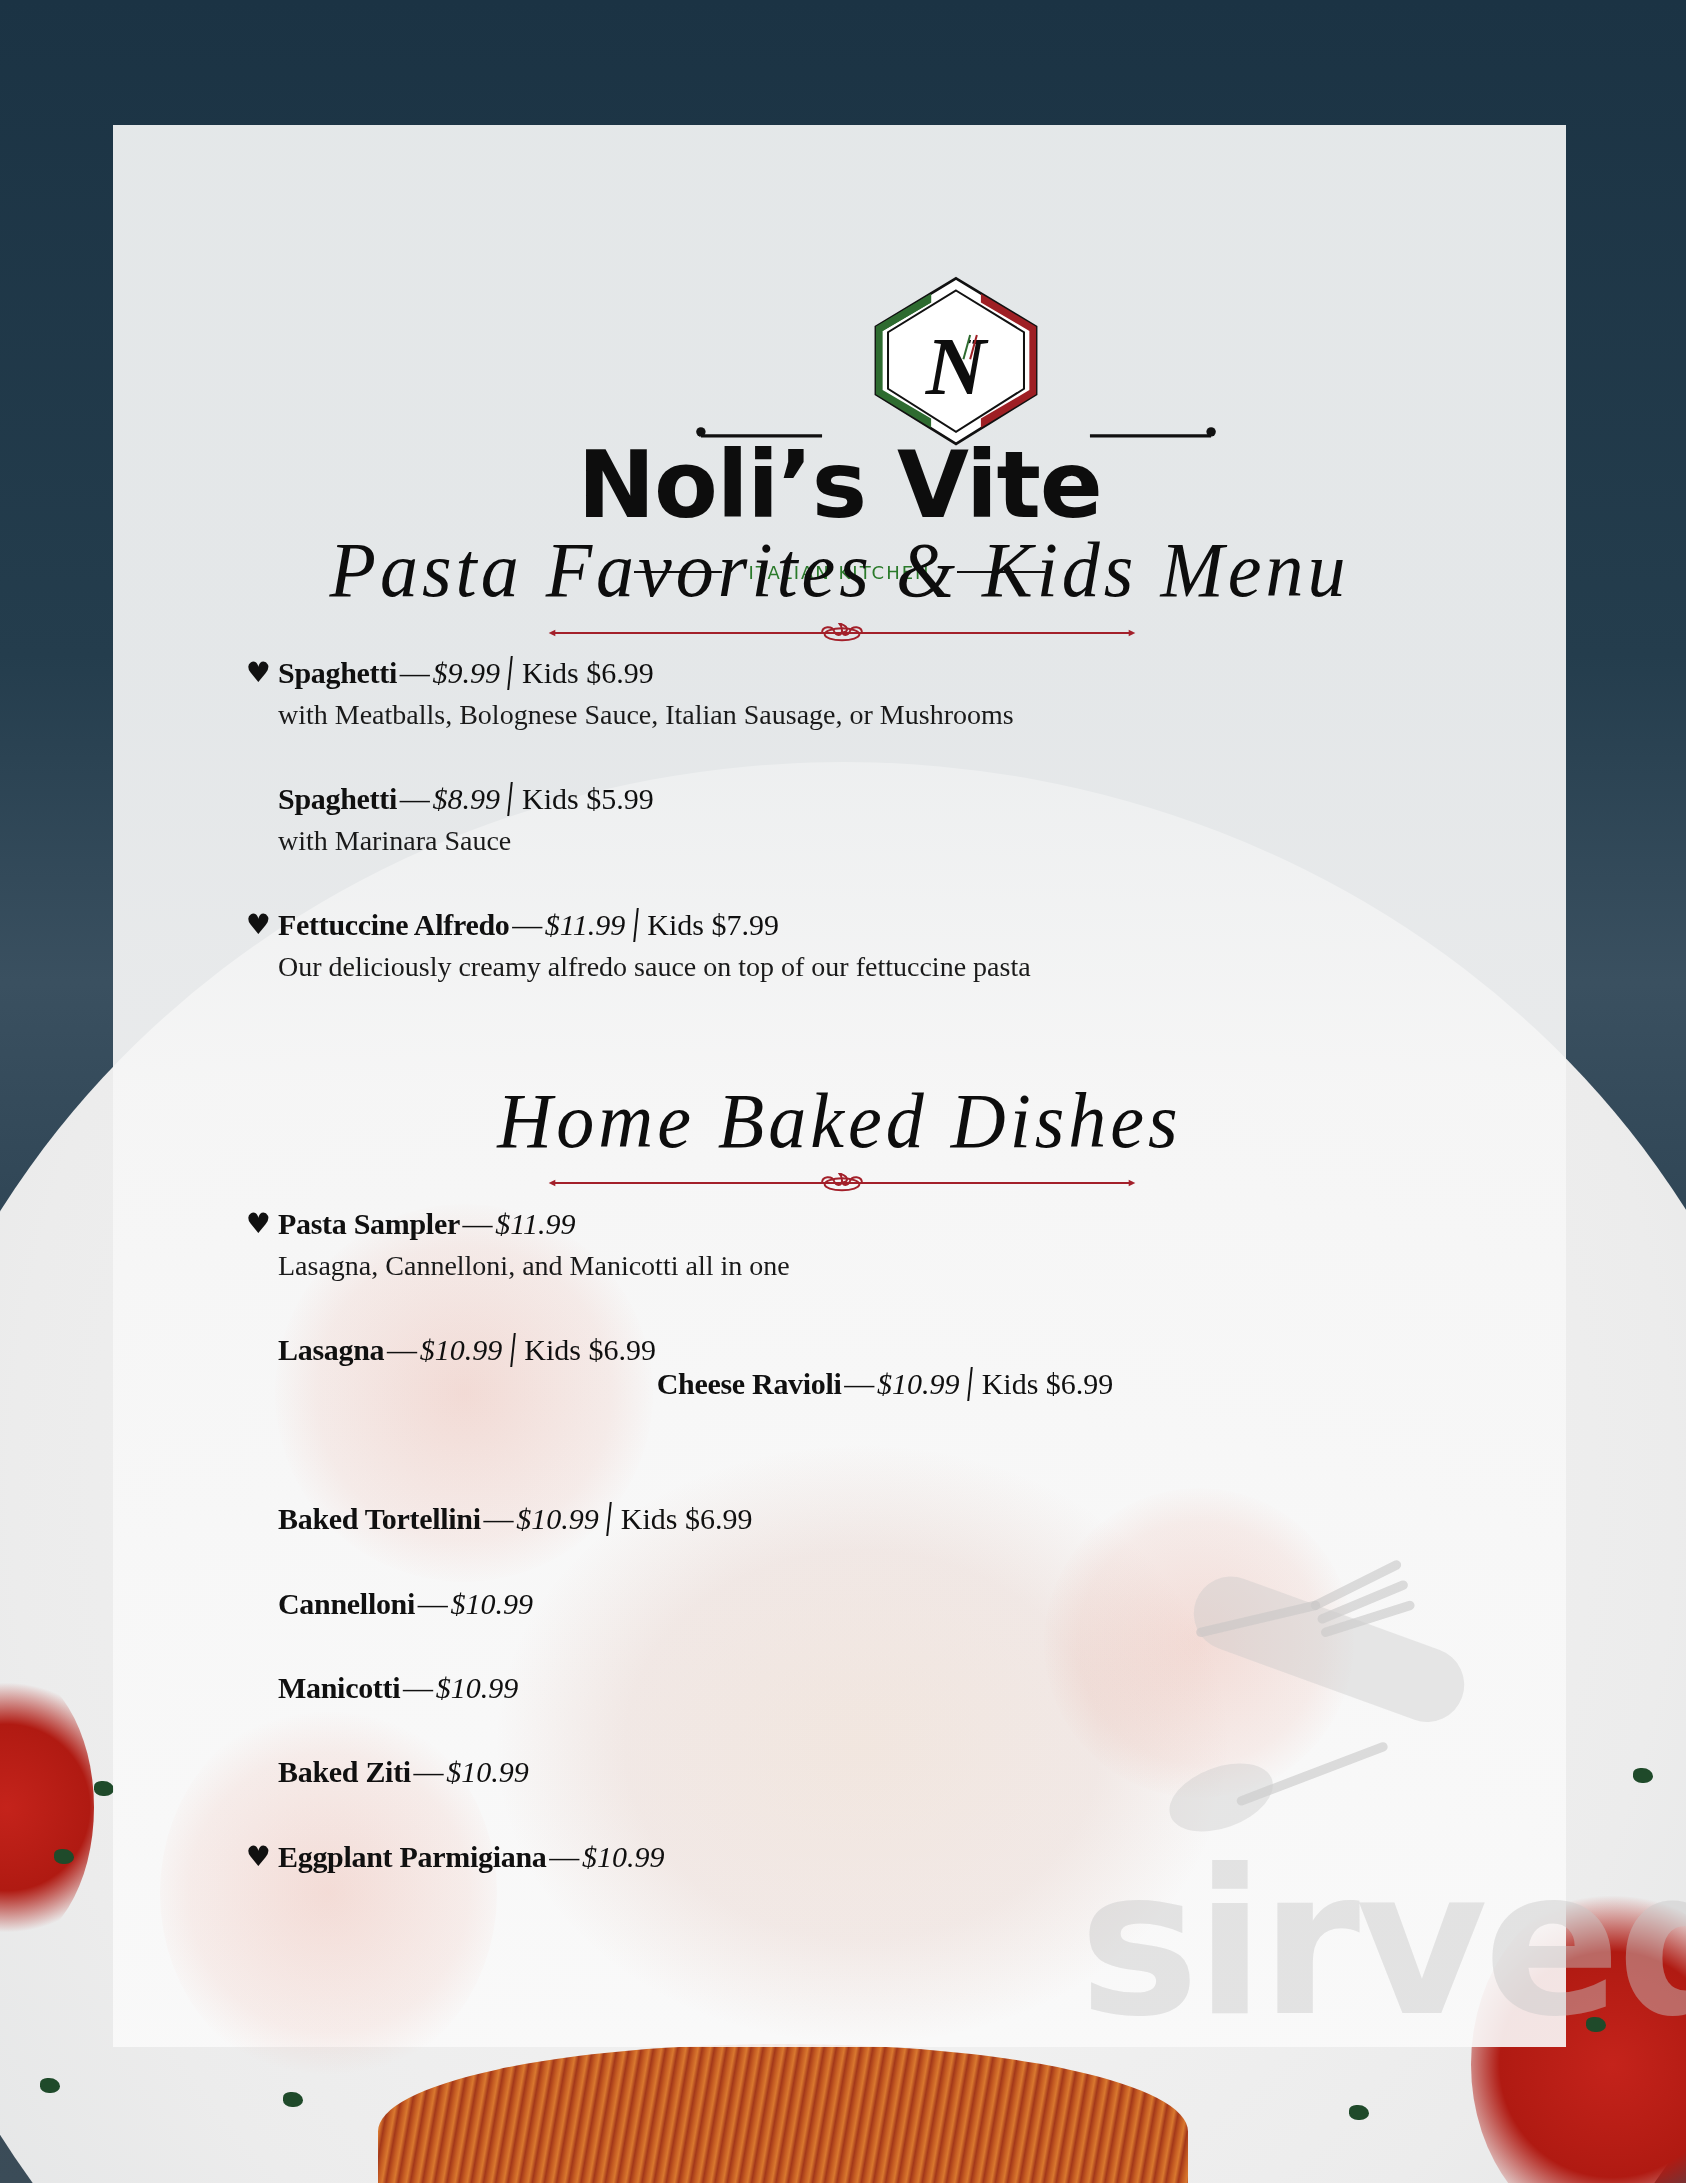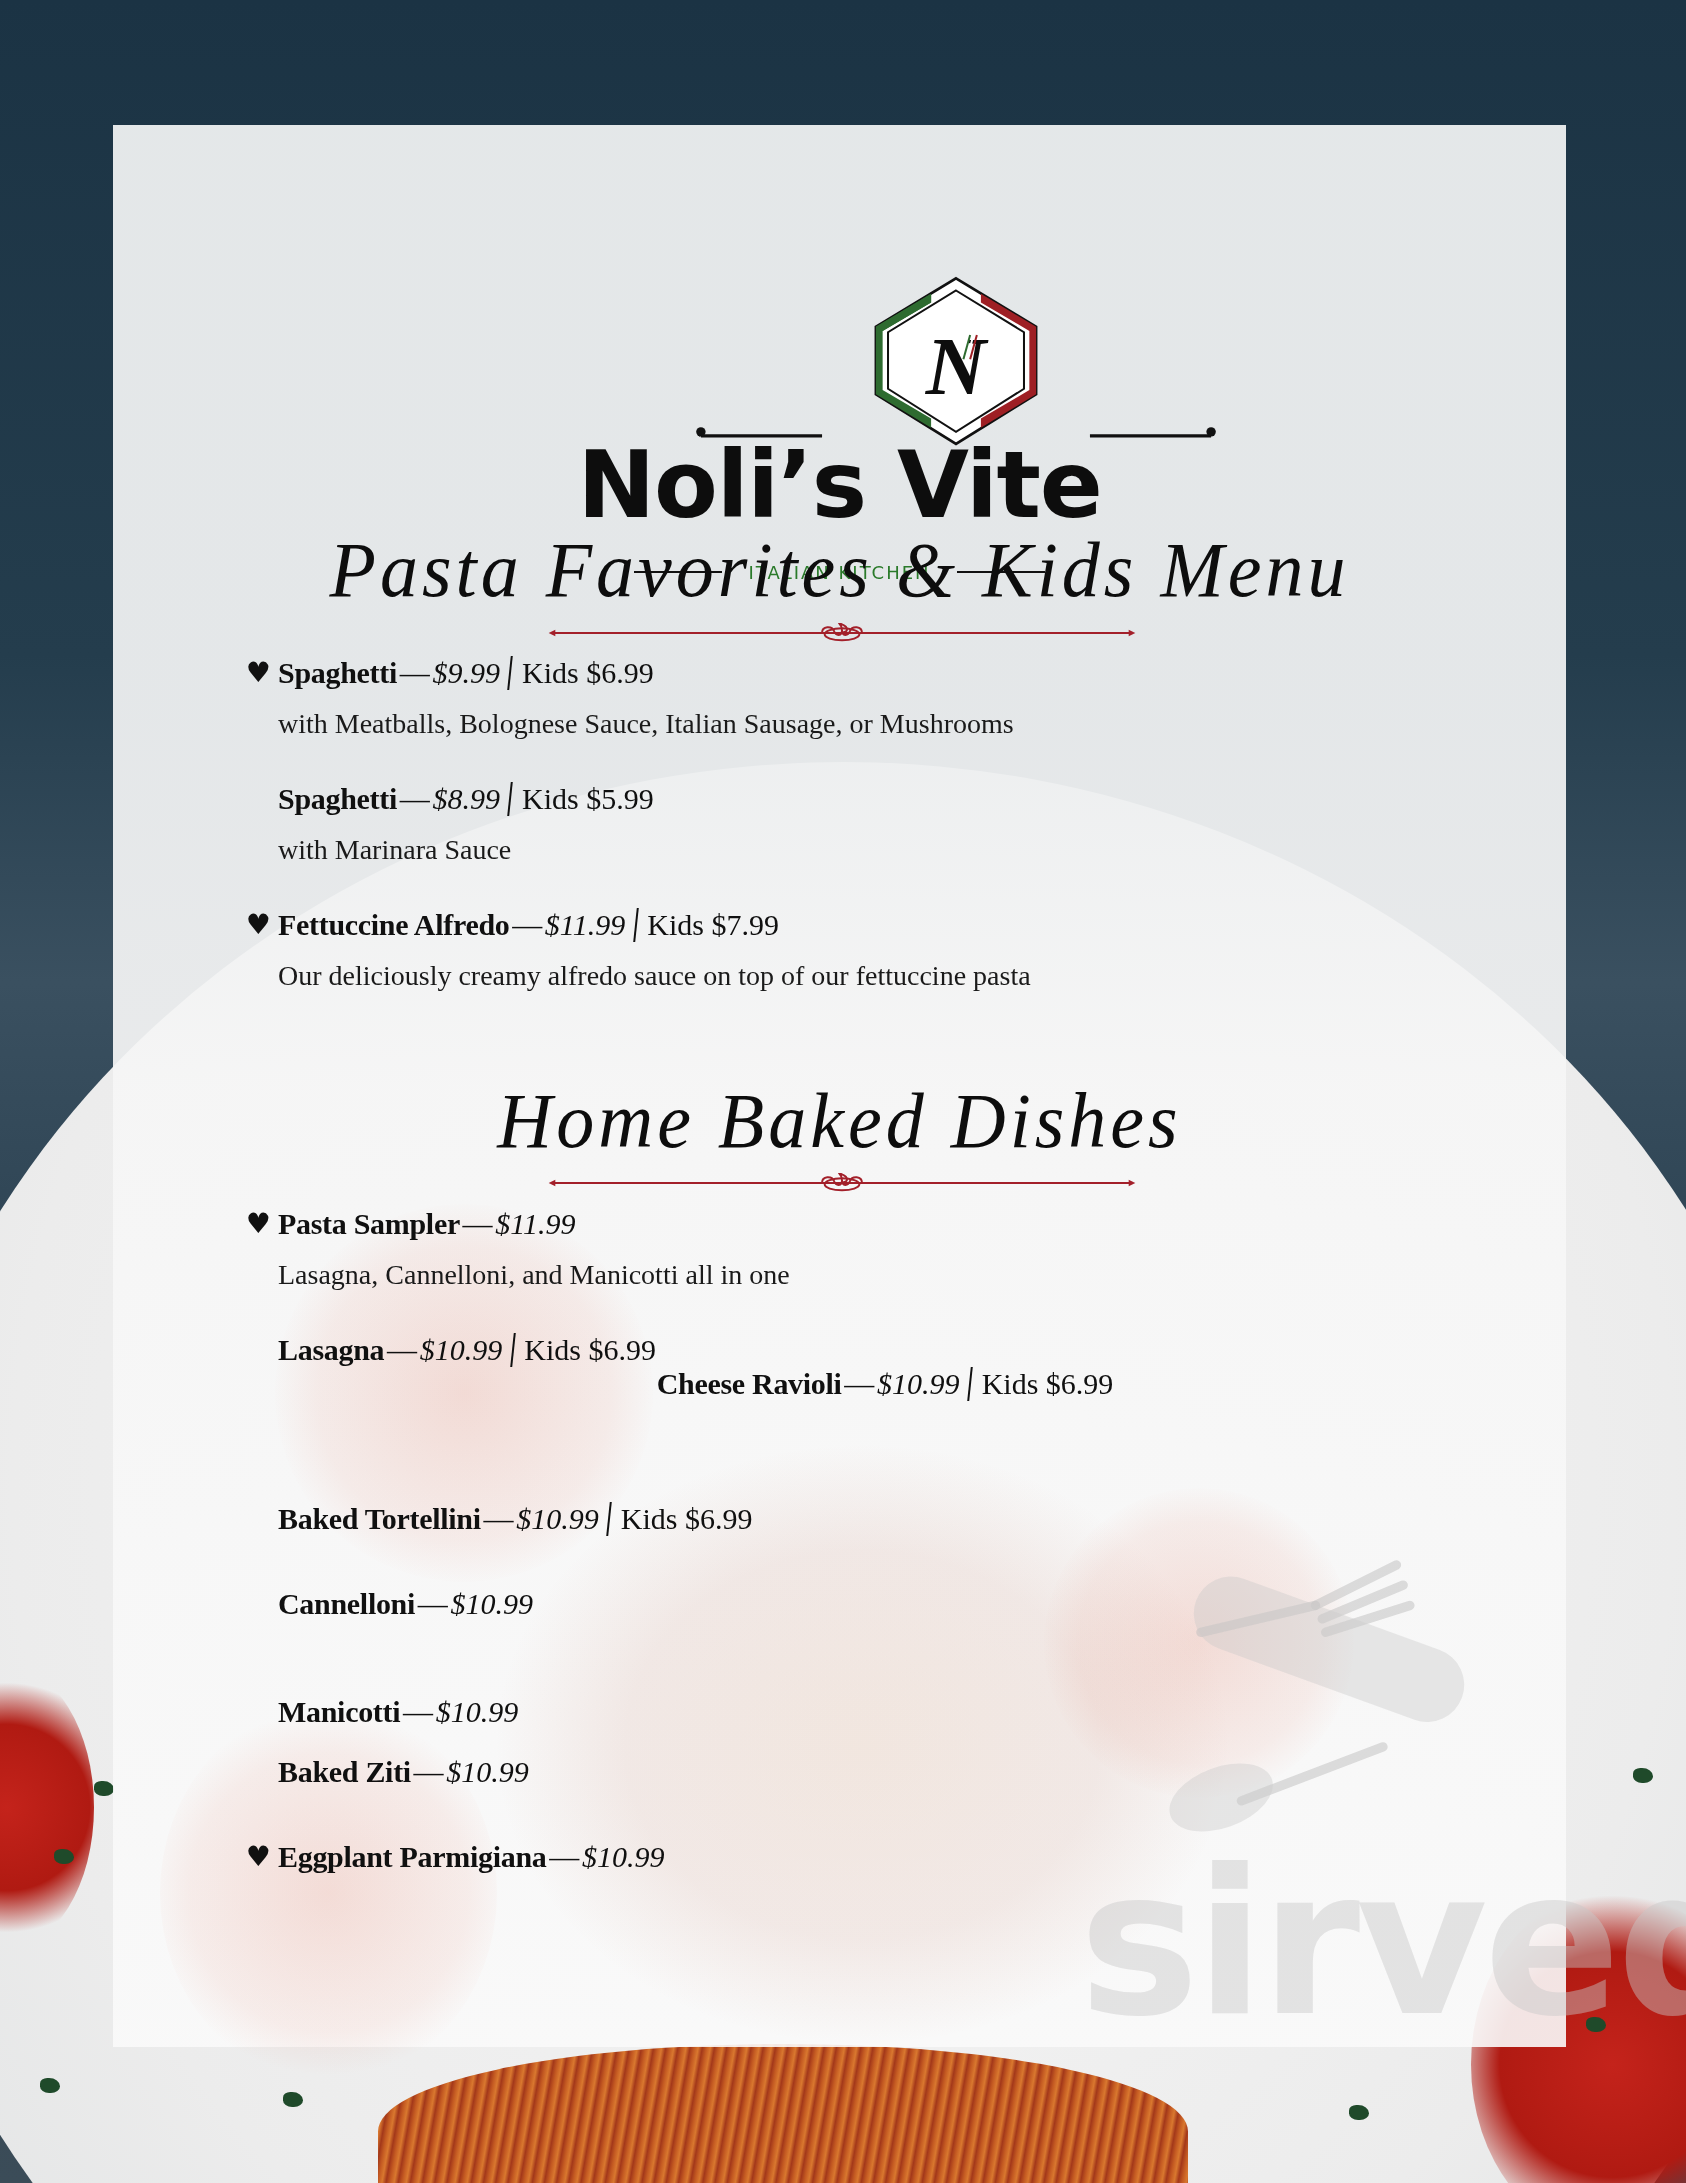--- a/index.html
+++ b/index.html
@@ -82,21 +82,21 @@
     position: absolute; left: -32px; top: 1.3px; font-size: 28px; color: #111;
     font-family: "DejaVu Sans", sans-serif;
   }
   .item-name { font-weight: bold; letter-spacing: -0.3px; }
   .dash { margin: 0 2.7px; }
   .price { font-style: italic; }
   .sep { display: inline-block; width: 2px; height: 34px; background: #111; vertical-align: -6.7px; margin: 0 10.8px 0 9.4px; transform: skewX(-6deg); }
   .kids { }
   .item-desc {
     font-family: "Liberation Serif", serif; font-size: 28px; line-height: 1.2;
-    color: #1a1a1a; margin-top: 16px; white-space: nowrap;
+    color: #1a1a1a; margin-top: 7px; white-space: nowrap;
   }
 
   
   .watermark { position: absolute; left: 1140px; top: 1538px; opacity: 0.85; }
   .wm-text {
     position: absolute; left: 1079px; top: 1842px;
     font-family: "DejaVu Sans", sans-serif; font-weight: bold; font-size: 202px;
     color: rgba(200,200,200,0.45); letter-spacing: -4px; line-height: 1;
   }
 </style>
@@ -221,21 +221,21 @@
       <span class="item-name">Baked Tortellini</span><span class="dash">—</span><span class="price">$10.99</span><span class="sep"></span><span class="kids">Kids $6.99</span>
     </div>
   </div>
 
   <div class="item" style="top:1461px;">
     <div class="item-line">
       <span class="item-name">Cannelloni</span><span class="dash">—</span><span class="price">$10.99</span>
     </div>
   </div>
 
-  <div class="item" style="top:1545px;margin-top:24px;">
+  <div class="item" style="top:1545px;">
     <div class="item-line">
       <span class="item-name">Manicotti</span><span class="dash">—</span><span class="price">$10.99</span>
     </div>
   </div>
 
   <div class="item" style="top:1629px;">
     <div class="item-line">
       <span class="item-name">Baked Ziti</span><span class="dash">—</span><span class="price">$10.99</span>
     </div>
   </div>

